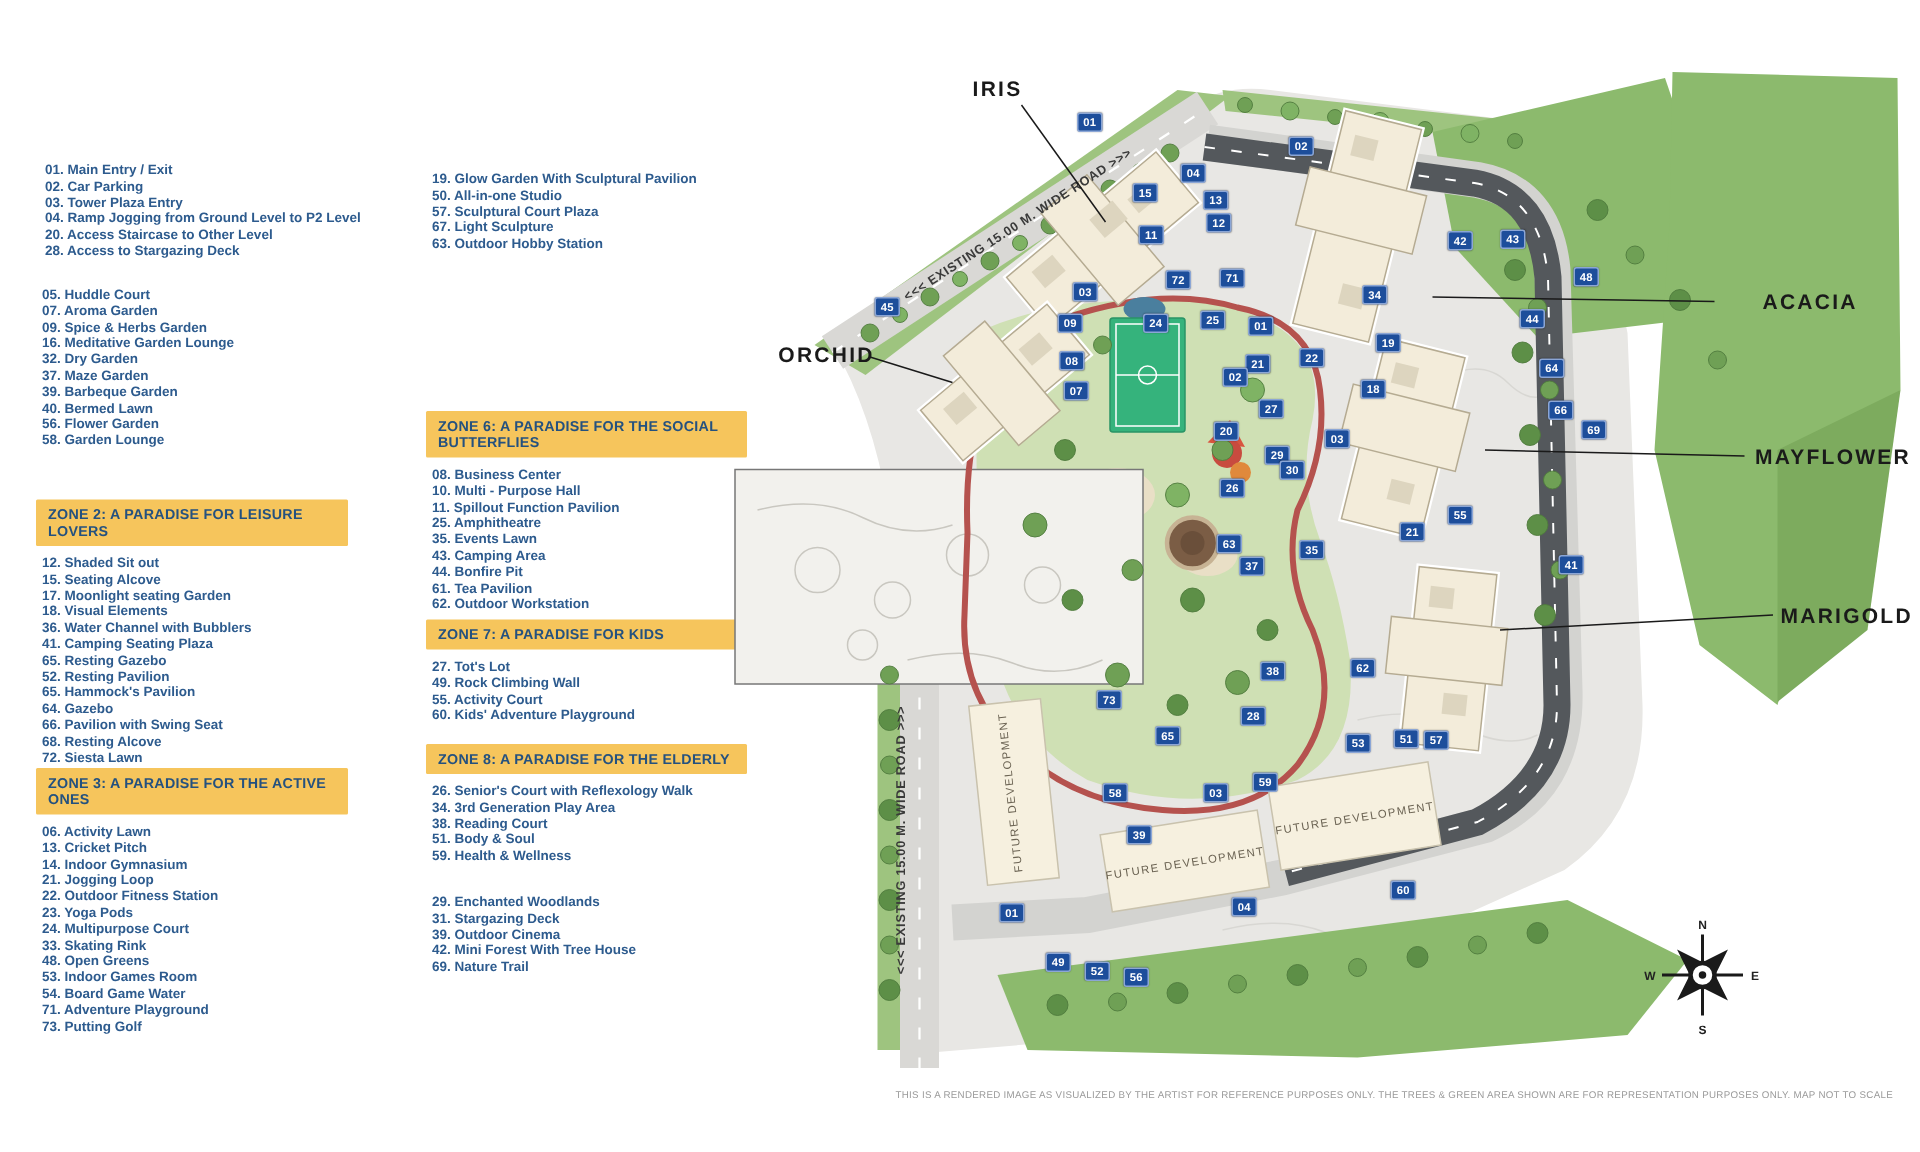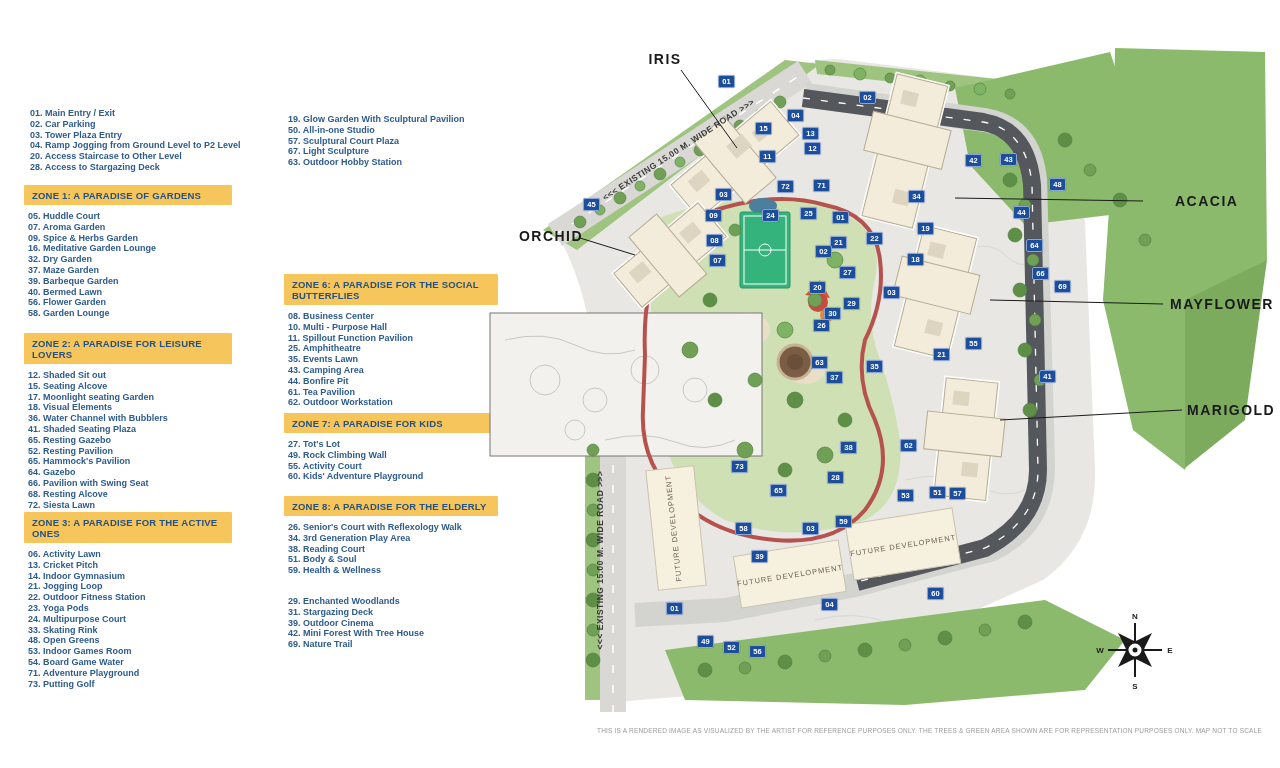--- a/index.html
+++ b/index.html
@@ -51,21 +51,20 @@
 
         <li class="plain-item"><span class="item-num">04</span><span>Ramp Jogging from Ground Level to P2 Level</span></li>
 
         <li class="plain-item"><span class="item-num">20</span><span>Access Staircase to Other Level</span></li>
 
         <li class="plain-item"><span class="item-num">28</span><span>Access to Stargazing Deck</span></li>
       </ul>
   </section>
 
   <section class="zone" style="left:8px;top:185px;width:208px">
-    <header class="zone-header">ZONE 1: A PARADISE OF GARDENS</header>
     <ul class="zone-list">
 
         <li class="zone-item"><span class="item-num">05</span><span>Huddle Court</span></li>
 
         <li class="zone-item"><span class="item-num">07</span><span>Aroma Garden</span></li>
 
         <li class="zone-item"><span class="item-num">09</span><span>Spice &amp; Herbs Garden</span></li>
 
         <li class="zone-item"><span class="item-num">16</span><span>Meditative Garden Lounge</span></li>
 
@@ -90,21 +89,21 @@
         <li class="zone-item"><span class="item-num">12</span><span>Shaded Sit out</span></li>
 
         <li class="zone-item"><span class="item-num">15</span><span>Seating Alcove</span></li>
 
         <li class="zone-item"><span class="item-num">17</span><span>Moonlight seating Garden</span></li>
 
         <li class="zone-item"><span class="item-num">18</span><span>Visual Elements</span></li>
 
         <li class="zone-item"><span class="item-num">36</span><span>Water Channel with Bubblers</span></li>
 
-        <li class="zone-item"><span class="item-num">41</span><span>Shaded Seating Plaza</span></li>
+        <li class="zone-item"><span class="item-num">41</span><span>Camping Seating Plaza</span></li>
 
         <li class="zone-item"><span class="item-num">65</span><span>Resting Gazebo</span></li>
 
         <li class="zone-item"><span class="item-num">52</span><span>Resting Pavilion</span></li>
 
         <li class="zone-item"><span class="item-num">65</span><span>Hammock's Pavilion</span></li>
 
         <li class="zone-item"><span class="item-num">64</span><span>Gazebo</span></li>
 
         <li class="zone-item"><span class="item-num">66</span><span>Pavilion with Swing Seat</span></li>
@@ -582,21 +581,21 @@
       </div>
 
       <div class="badge" style="left: 883px; top: 286px;">
         <span>03</span>
       </div>
 
       <div class="badge" style="left: 843px; top: 297px;">
         <span>29</span>
       </div>
 
-      <div class="badge" style="left: 824px; top: 307px;">
+      <div class="badge" style="left: 853px; top: 307px;">
         <span>30</span>
       </div>
 
       <div class="badge" style="left: 813px; top: 319px;">
         <span>26</span>
       </div>
 
       <div class="badge" style="left: 811px; top: 356px;">
         <span>63</span>
       </div>

